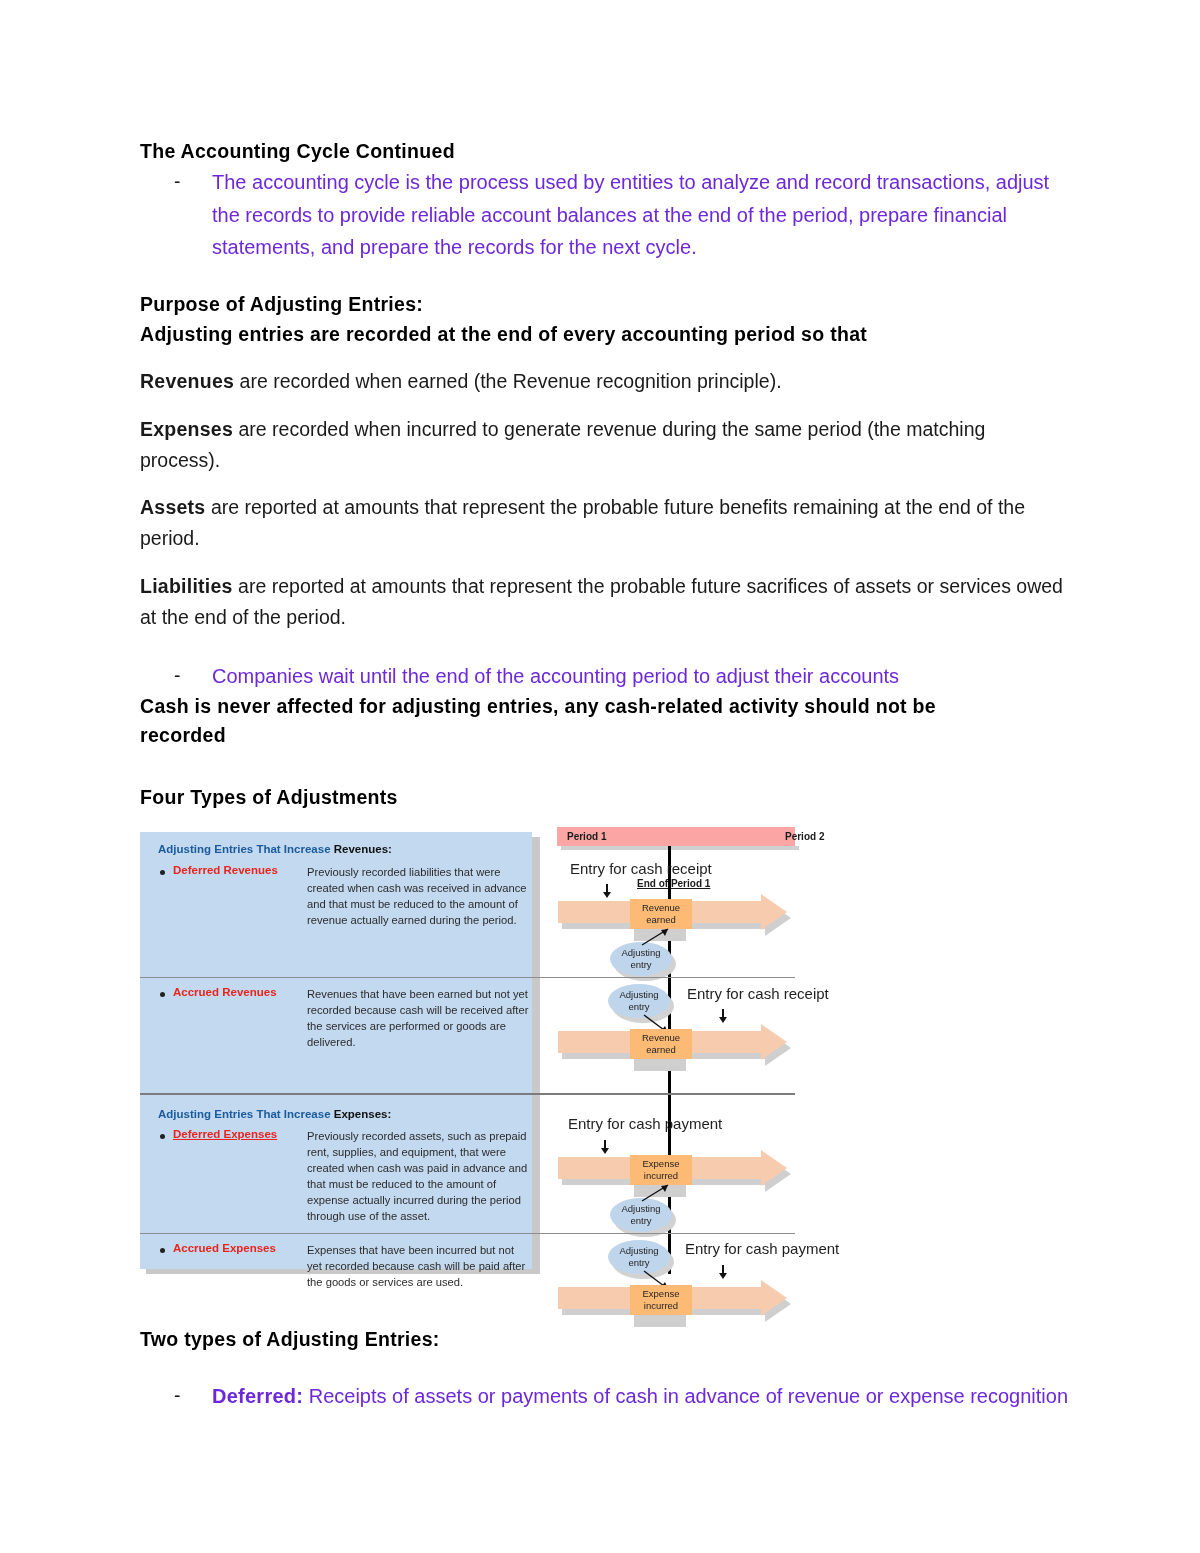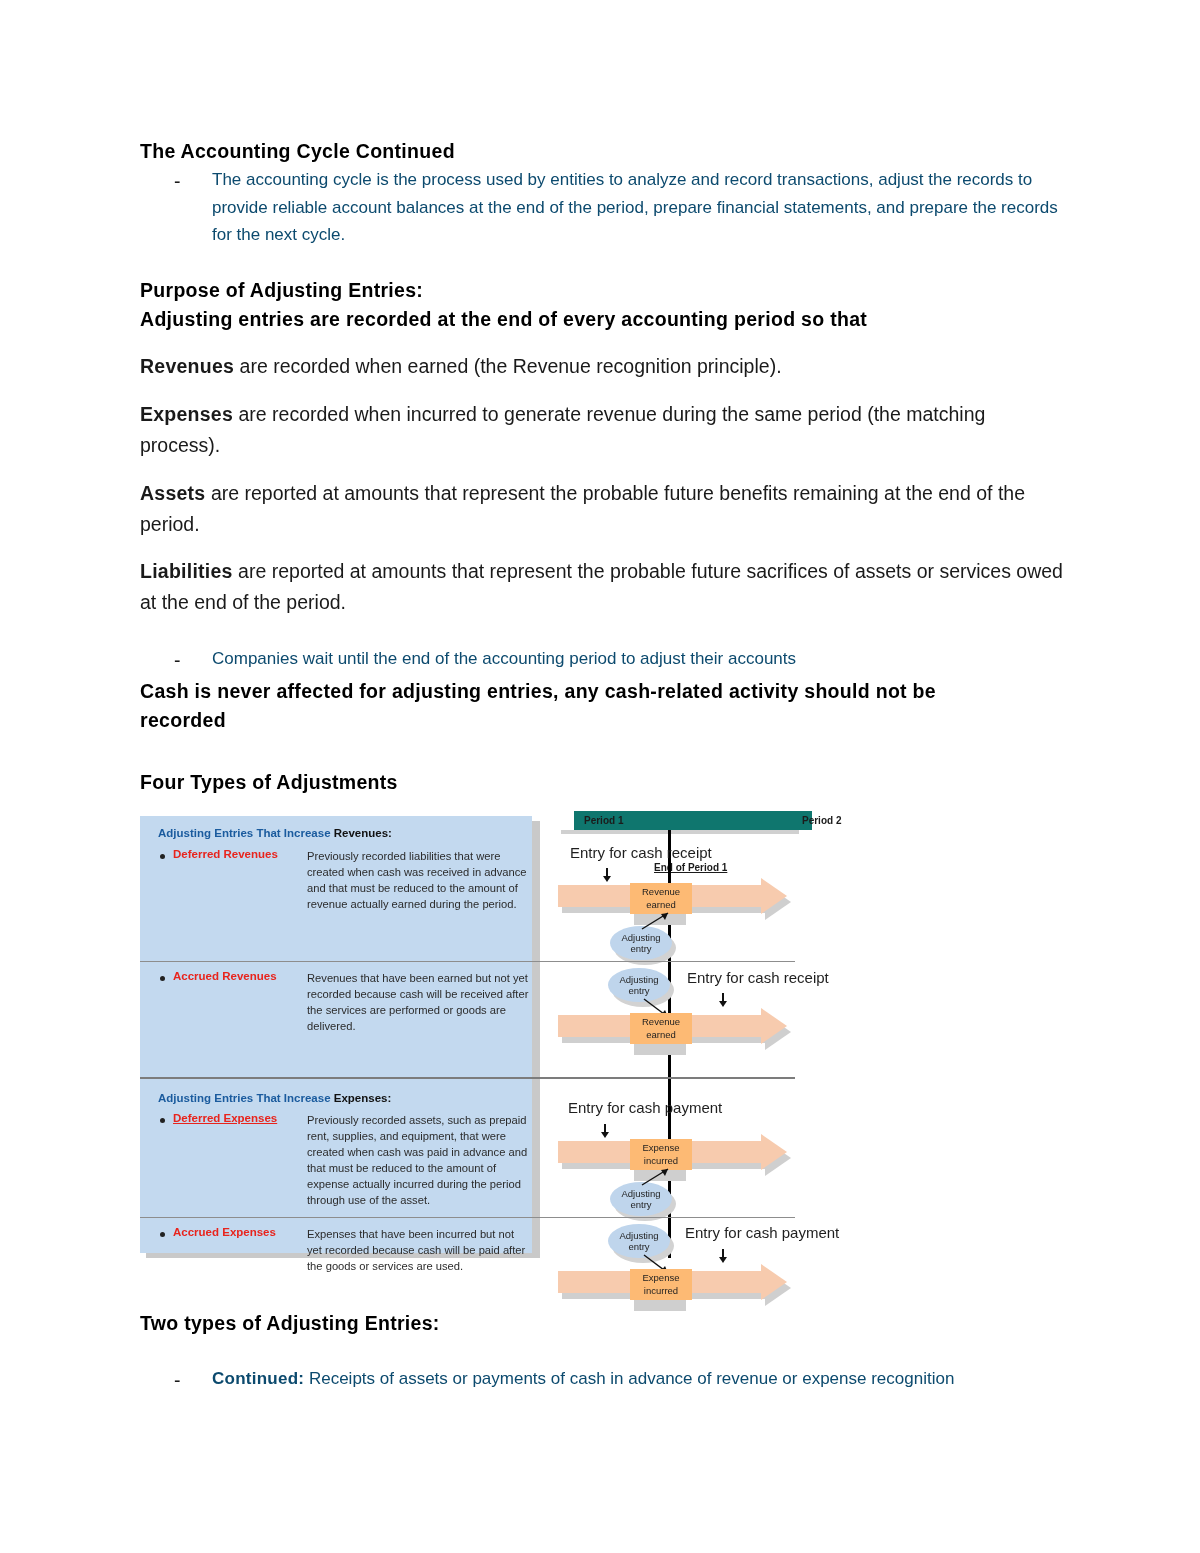--- a/index.html
+++ b/index.html
@@ -44,23 +44,23 @@
   }
   .bullet-dash {
     width: 38px;
     flex: 0 0 38px;
     font-size: 19.5px;
     line-height: 1.62;
     color: #1a1a1a;
   }
   .bullet-text {
     flex: 1;
-    font-size: 17px;
+    font-size: 20px;
     line-height: 1.62;
-    color: #0c4a6e;
+    color: #6d28d9;
   }
   p.para {
     font-size: 19.5px;
     line-height: 1.58;
     margin: 0;
     color: #1a1a1a;
   }
   .b { font-weight: bold; letter-spacing: 0.25px; }
   .spacer-sm { height: 17px; }
   .spacer-md { height: 27px; }
@@ -141,25 +141,25 @@
     left: 167px;
     width: 222px;
     font-size: 11.2px;
     line-height: 1.43;
     color: #2b2b2b;
   }
 
   
   .tl-header {
     position: absolute;
-    left: 434px;
+    left: 417px;
     top: 0px;
     width: 238px;
     height: 19px;
-    background: #0f766e;
+    background: #fca5a5;
   }
   .tl-header-shadow {
     position: absolute;
     left: 421px; top: 19px;
     width: 238px; height: 4px;
     background: #d0d0d0;
   }
   .tl-h-label {
     position: absolute;
     top: 4px;
@@ -484,17 +484,17 @@
     </div>
 
     <div style="height:52px;"></div>
 
     <h1 class="heading">Two types of Adjusting Entries:</h1>
 
     <div style="height:26px;"></div>
 
     <div class="bullet-row">
       <div class="bullet-dash">-</div>
-      <div class="bullet-text"><span class="b">Continued:</span><span> Receipts of assets or payments of cash in advance of revenue or expense recognition</span></div>
+      <div class="bullet-text"><span class="b">Deferred:</span><span> Receipts of assets or payments of cash in advance of revenue or expense recognition</span></div>
     </div>
 
   </div>
 </div>
 
 </body></html>

